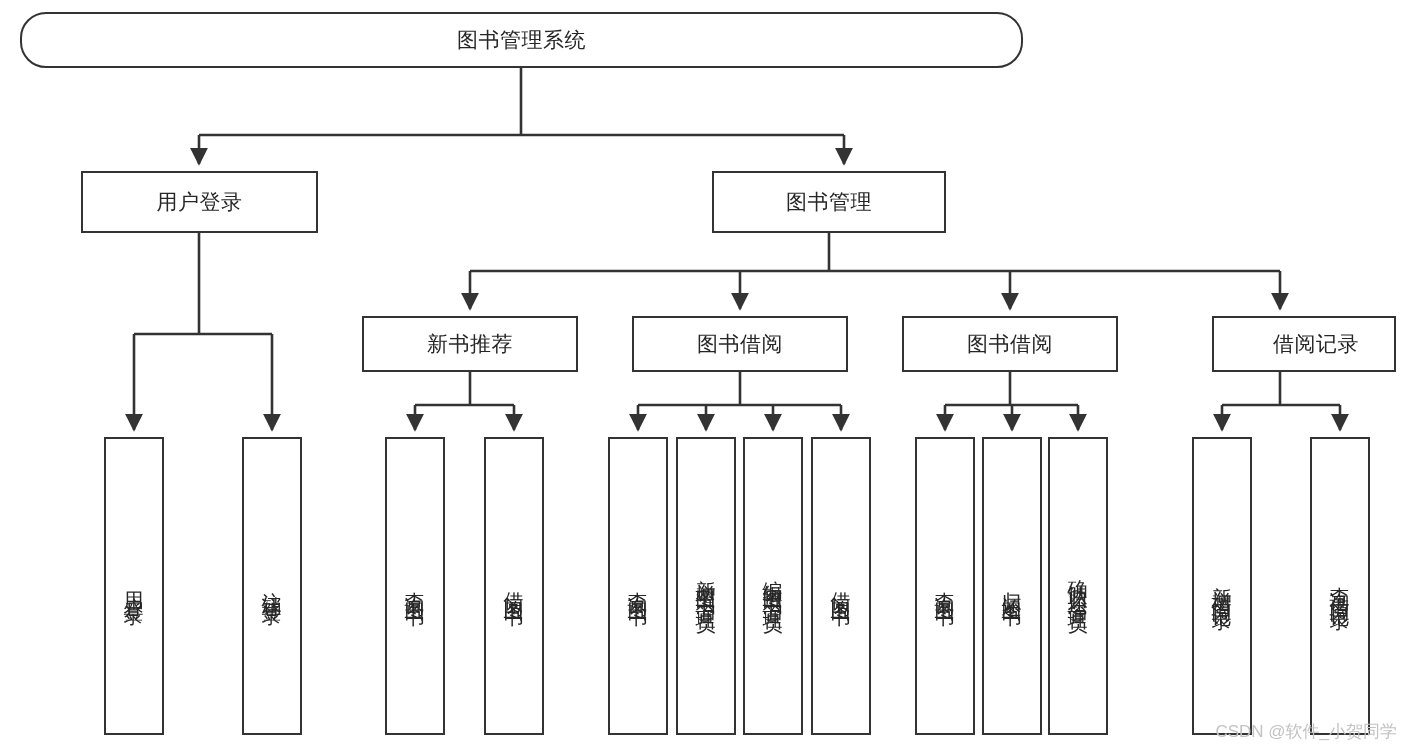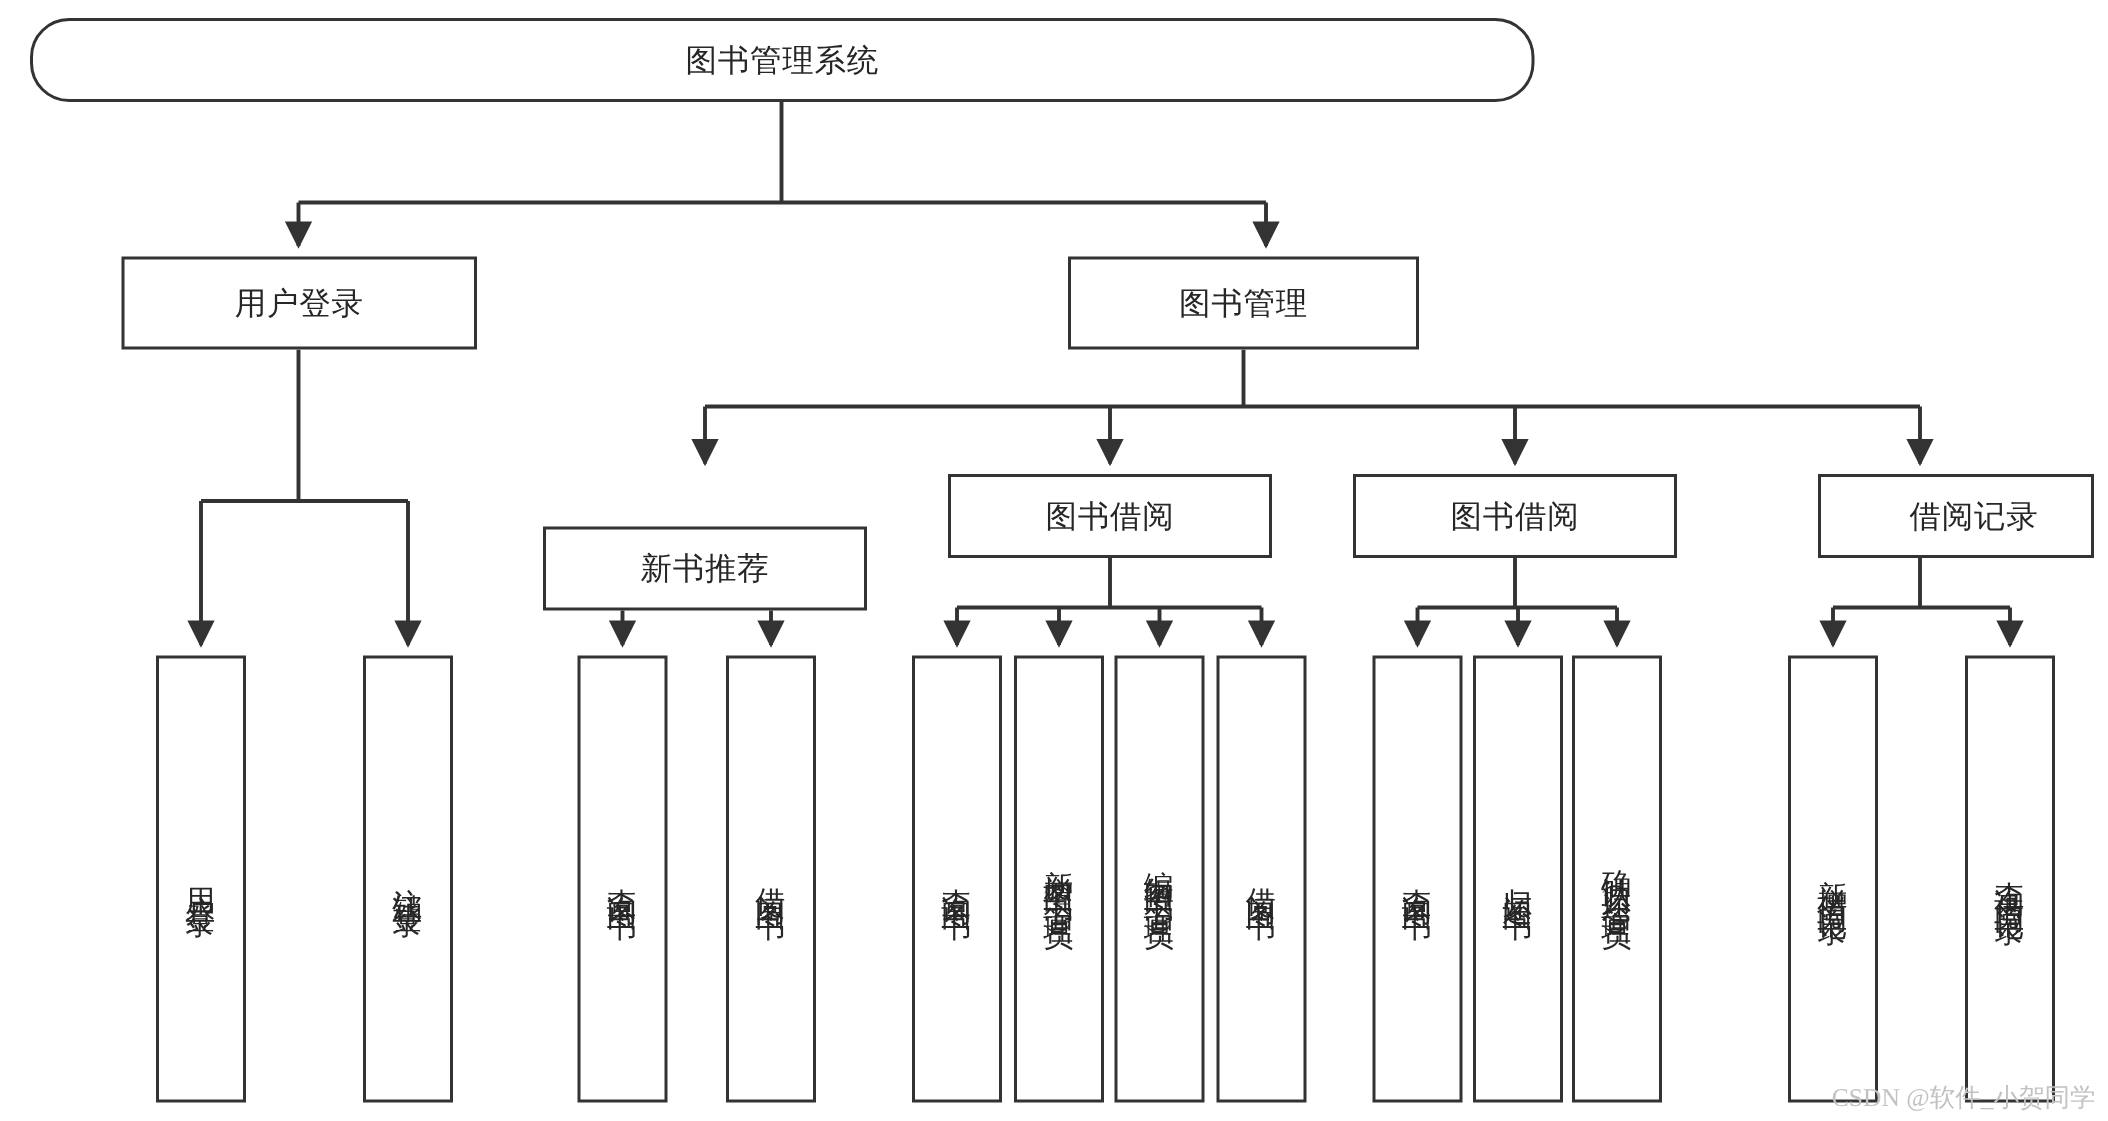--- a/index.html
+++ b/index.html
@@ -50,21 +50,21 @@
     height: 747px;
     pointer-events: none;
   }
   .watermark {
     position: absolute;
     right: 8px;
     bottom: 4px;
     font-size: 17px;
     color: #c2c2c2;
     white-space: nowrap;
-    font-family: Liberation Serif, serif;
+    font-family: Liberation Sans, sans-serif;
   }
 </style>
 </head>
 <body>
 
 <div id="canvas">
 
   <svg class="edge-layer" viewBox="0 0 1405 747" width="1405" height="747">
     <defs>
       <marker id="arrow" viewBox="0 0 10 10" refX="9" refY="5" markerWidth="7" markerHeight="7" orient="auto-start-reverse">
@@ -119,21 +119,21 @@
     <span>图书管理系统</span>
   </div>
 
   <div class="node node-h" style="left:81px; top:171px; width:237px; height:62px;">
     <span>用户登录</span>
   </div>
   <div class="node node-h" style="left:712px; top:171px; width:234px; height:62px;text-align:right;">
     <span>图书管理</span>
   </div>
 
-  <div class="node node-h" style="left:362px; top:316px; width:216px; height:56px;margin-top:35px;">
+  <div class="node node-h" style="left:362px; top:316px; width:216px; height:56px;">
     <span>新书推荐</span>
   </div>
   <div class="node node-h" style="left:632px; top:316px; width:216px; height:56px;">
     <span>图书借阅</span>
   </div>
   <div class="node node-h" style="left:902px; top:316px; width:216px; height:56px;">
     <span>图书借阅</span>
   </div>
   <div class="node node-h" style="left:1212px; top:316px; width:184px; height:56px;padding-left:24px;">
     <span>借阅记录</span>

